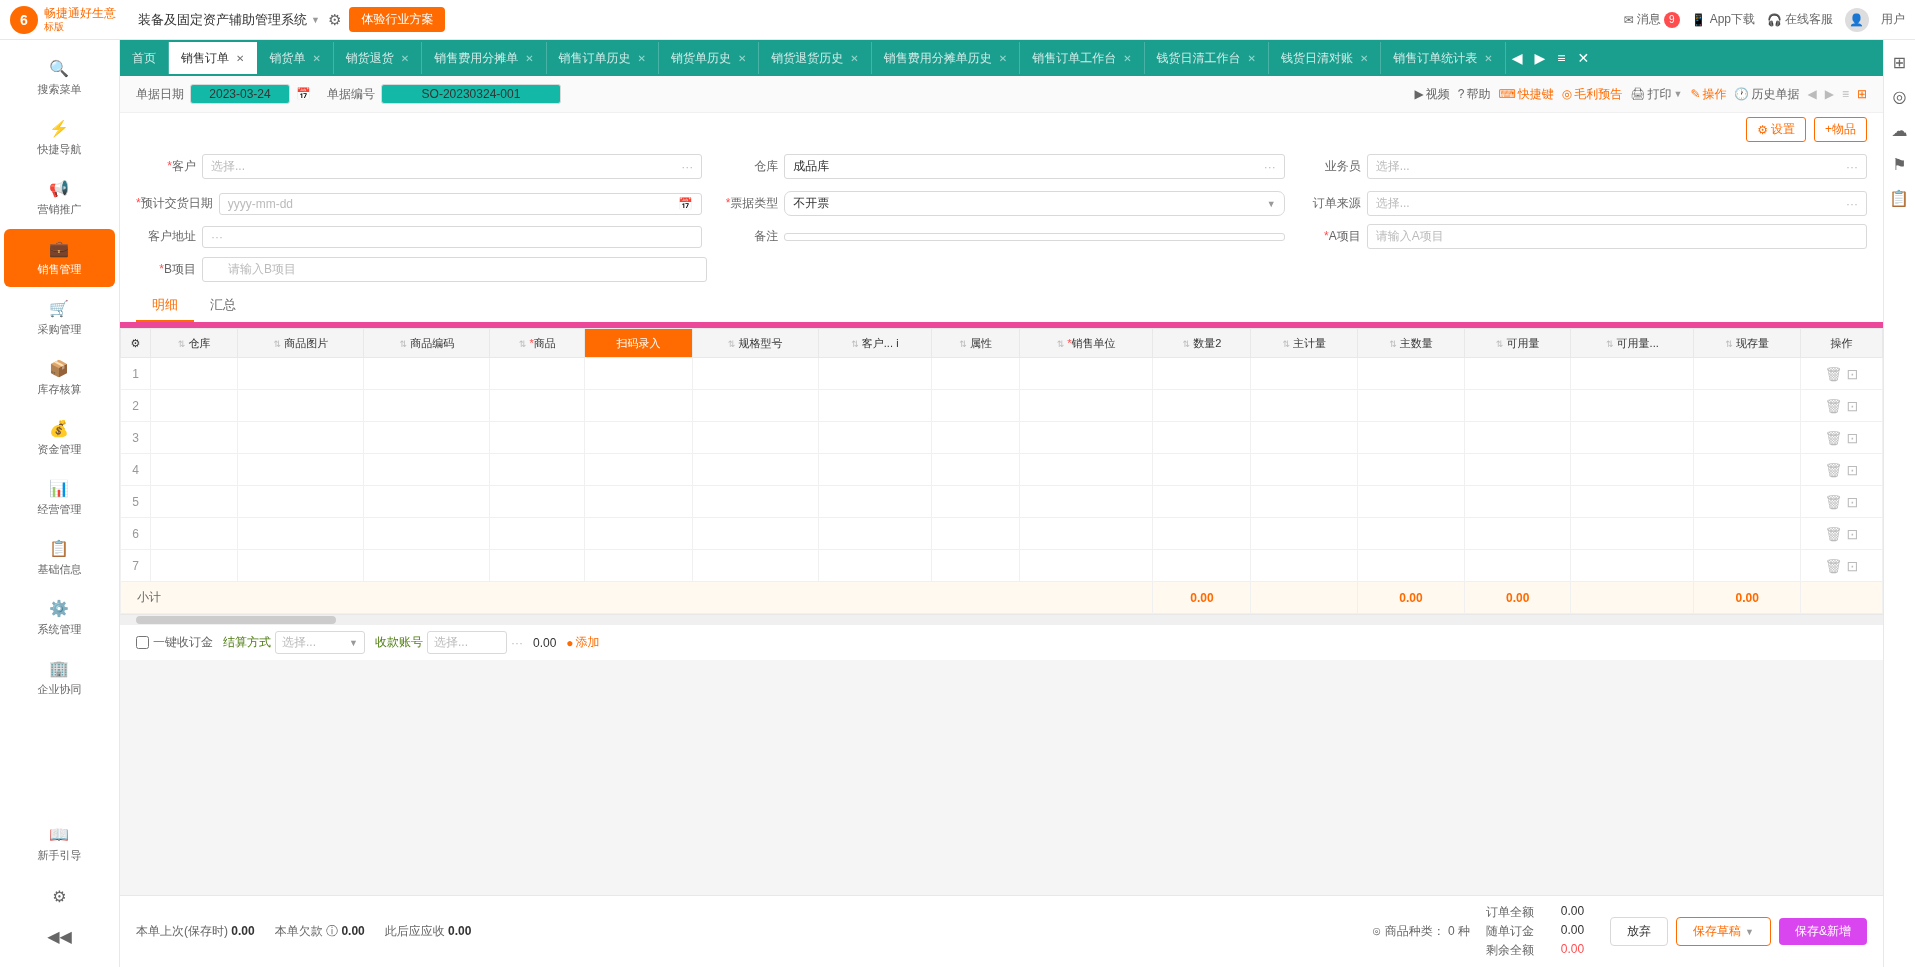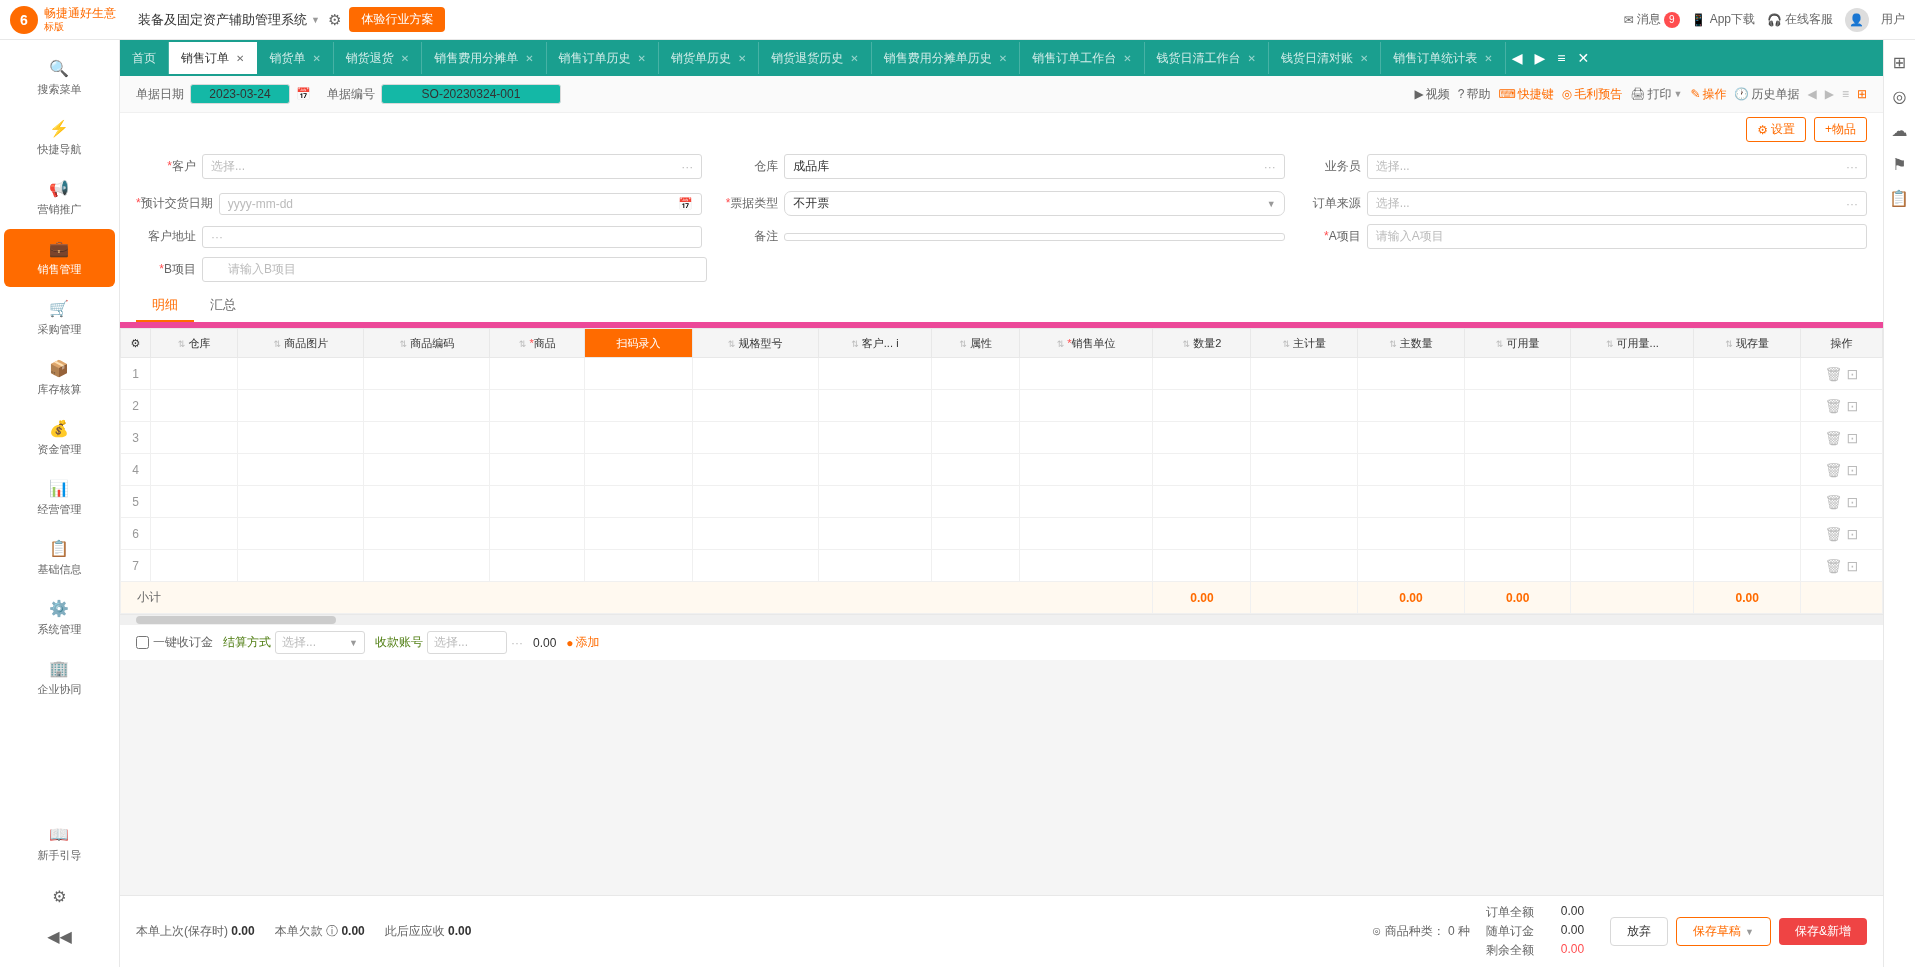--- a/index.html
+++ b/index.html
@@ -98,21 +98,21 @@
     .footer-info { display: flex; gap: 20px; font-size: 12px; color: #666; }
     .footer-info span b { color: #333; }
     .footer-actions { display: flex; gap: 8px; align-items: center; }
     .footer-summary { display: flex; flex-direction: column; align-items: flex-end; font-size: 12px; gap: 2px; margin-right: 10px; }
     .footer-summary .sum-row { display: flex; gap: 10px; }
     .footer-summary .sum-label { color: #666; }
     .footer-summary .sum-val { color: #333; min-width: 40px; text-align: right; }
     .footer-summary .sum-val.red { color: #ff4d4f; }
     .btn-discard { border: 1px solid #d9d9d9; background: #fff; padding: 5px 16px; border-radius: 4px; cursor: pointer; font-size: 12px; color: #333; }
     .btn-save-draft { border: 1px solid #ff6b00; background: #fff; padding: 5px 16px; border-radius: 4px; cursor: pointer; font-size: 12px; color: #ff6b00; display: flex; align-items: center; gap: 4px; }
-    .btn-save-new { background: #ef4444; color: #fff; border: none; padding: 5px 16px; border-radius: 4px; cursor: pointer; font-size: 12px; }
+    .btn-save-new { background: #d946ef; color: #fff; border: none; padding: 5px 16px; border-radius: 4px; cursor: pointer; font-size: 12px; }
     .product-count { font-size: 12px; color: #666; }
 
     
     .right-panel { width: 32px; background: #fff; border-left: 1px solid #e8e8e8; display: flex; flex-direction: column; align-items: center; padding-top: 8px; gap: 6px; }
     .right-icon { width: 28px; height: 28px; display: flex; align-items: center; justify-content: center; cursor: pointer; color: #666; font-size: 16px; border-radius: 4px; }
     .right-icon.orange { color: #ff6b00; }
 
     .settings-row { padding: 4px 16px; display: flex; justify-content: flex-end; gap: 8px; }
     .settings-btn { border: 1px solid #d9d9d9; background: #fff; padding: 3px 10px; border-radius: 3px; cursor: pointer; font-size: 12px; color: #666; display: flex; align-items: center; gap: 3px; }
     .settings-btn.orange { color: #ff6b00; border-color: #ff6b00; }

